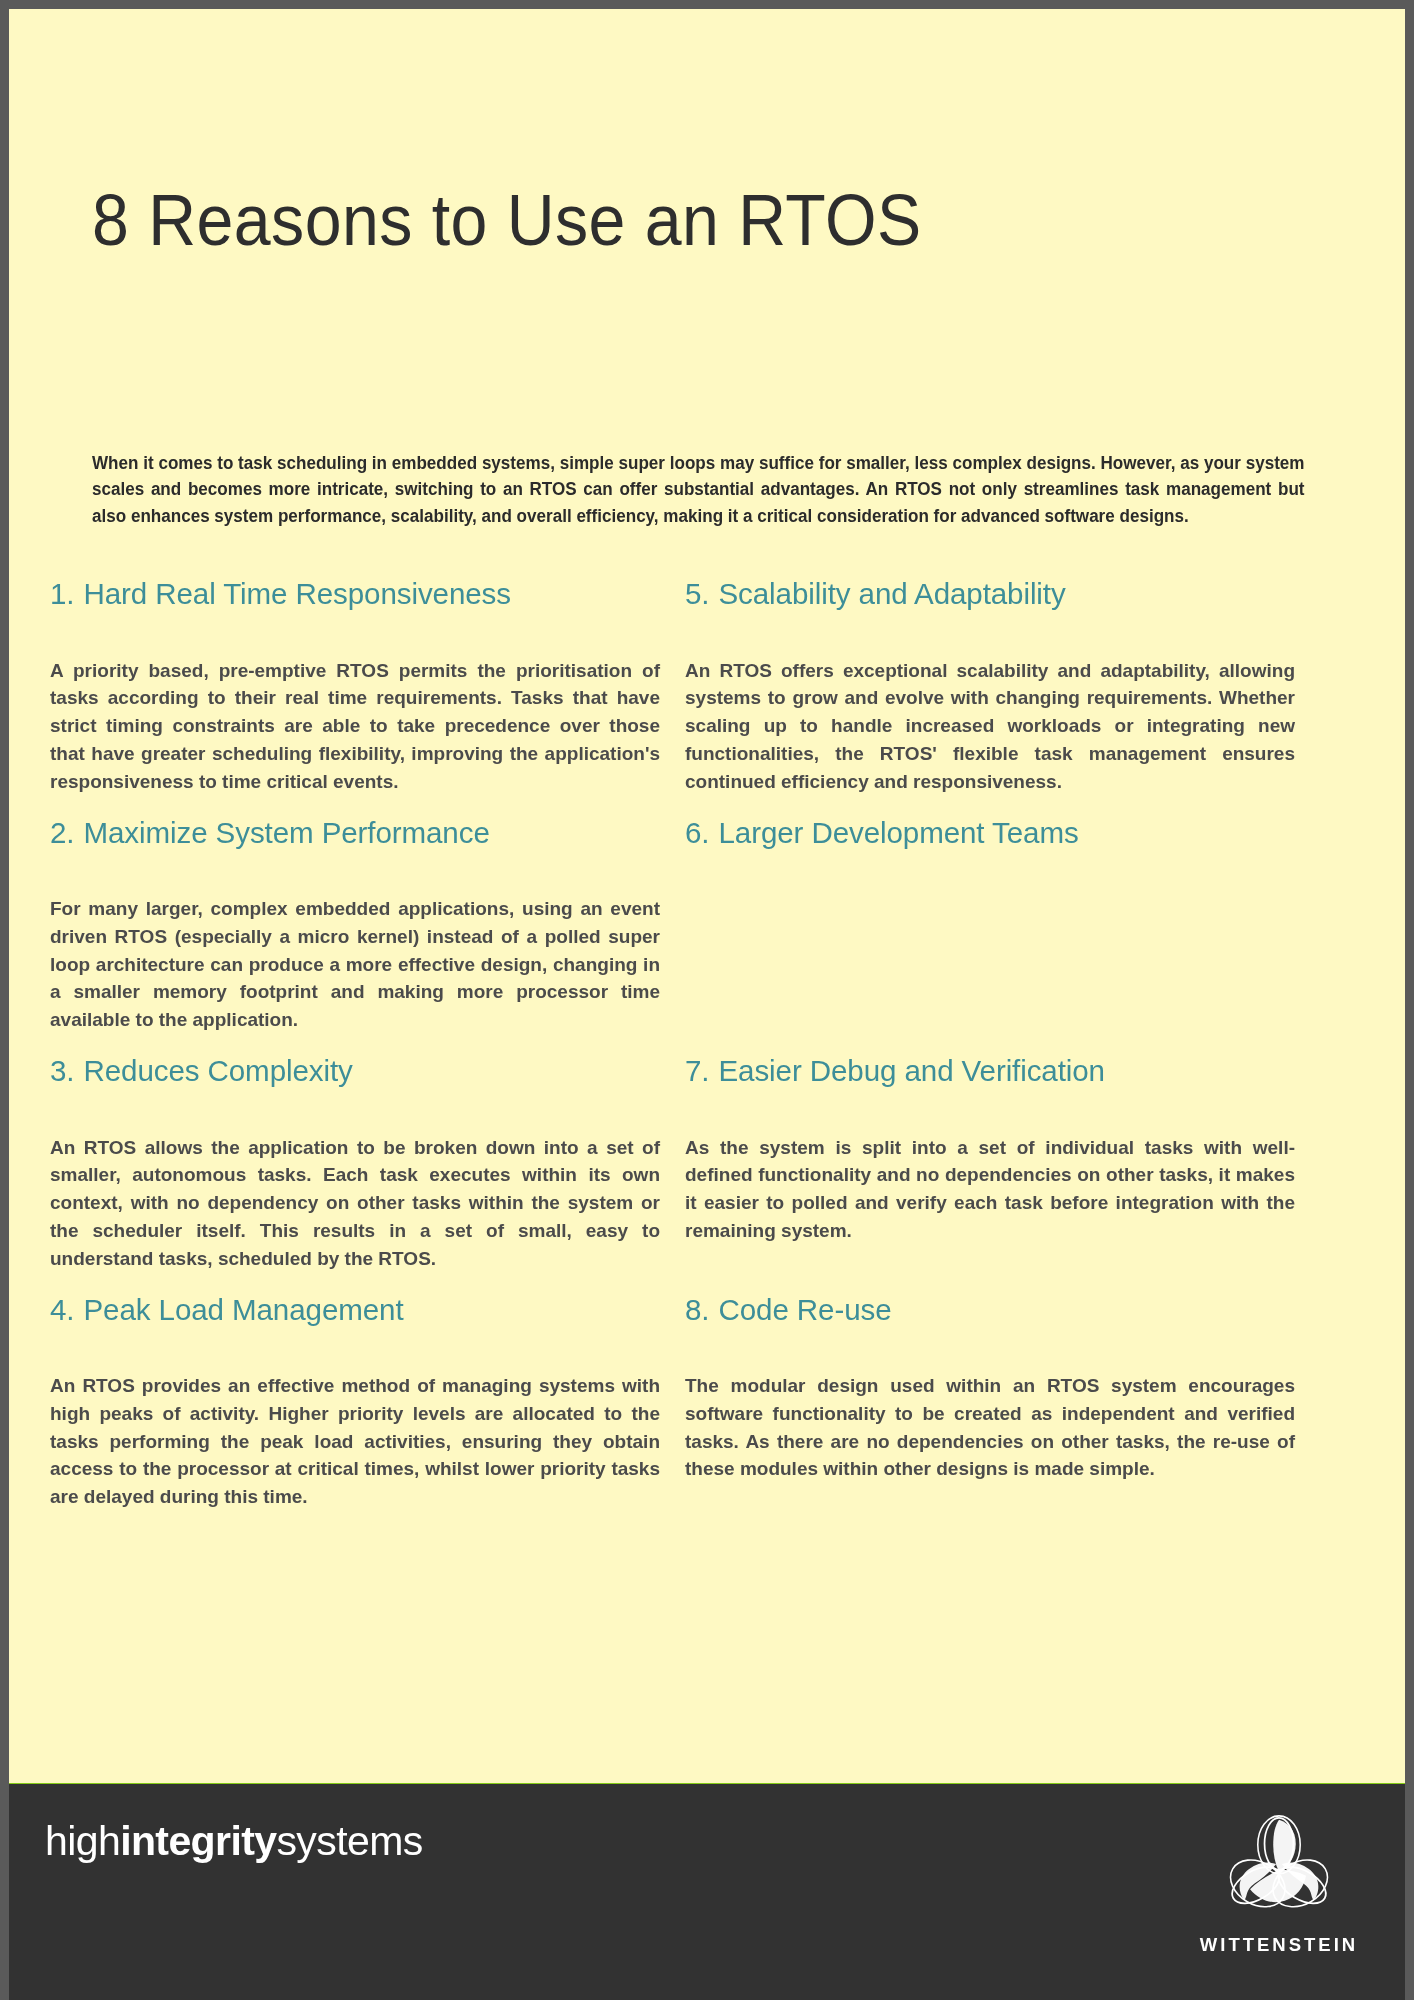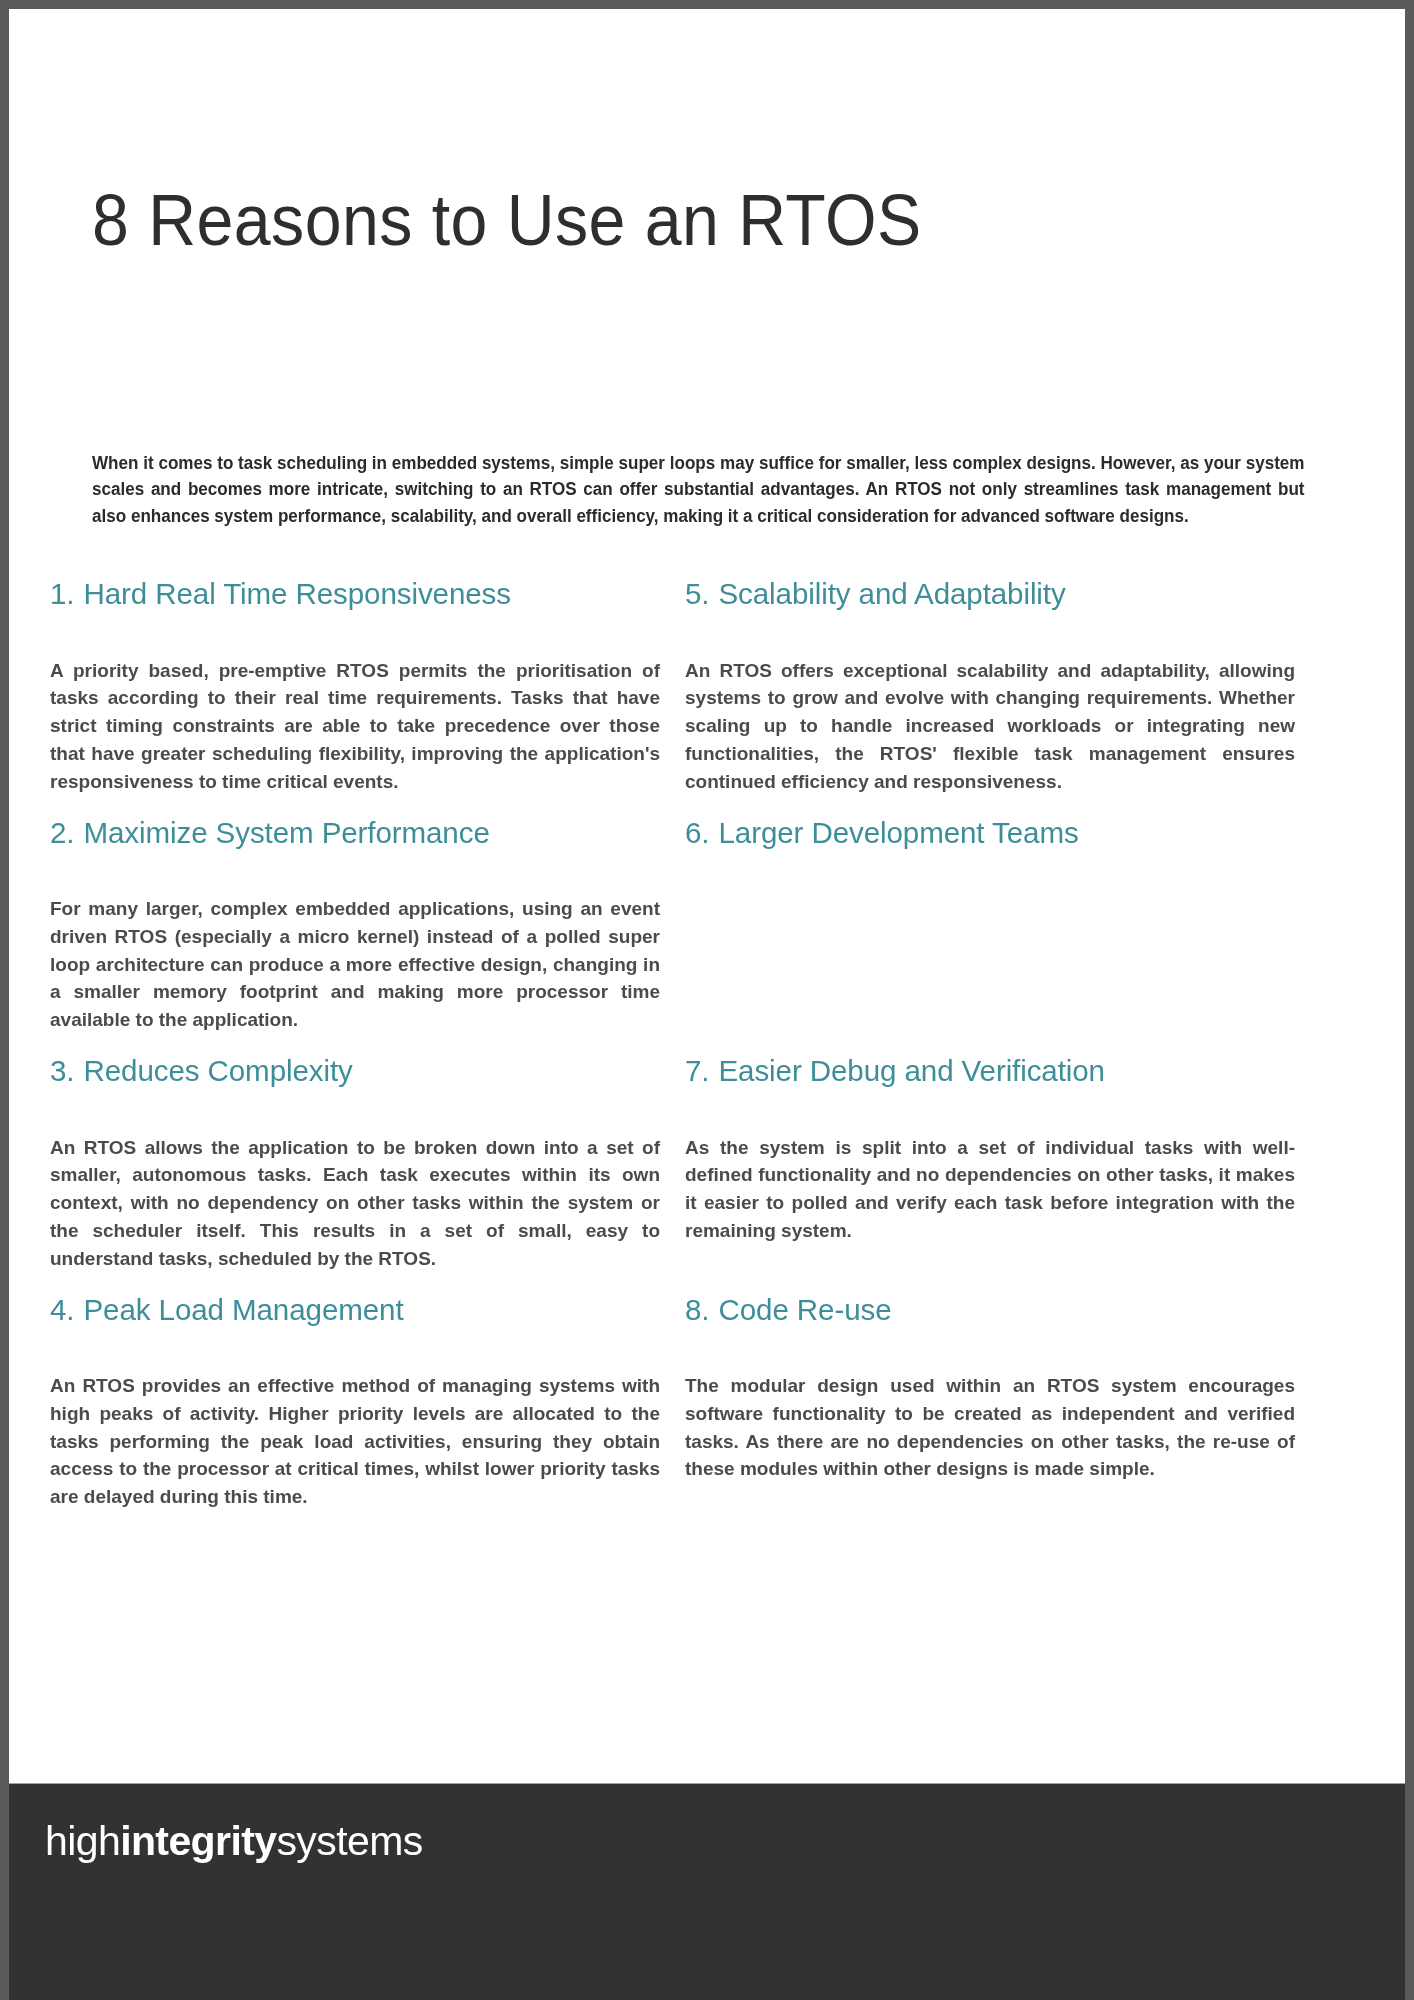--- a/index.html
+++ b/index.html
@@ -15,21 +15,21 @@
     overflow: hidden;
   }
 
   
   .page {
     position: absolute;
     left: 9px;
     top: 9px;
     width: 1396px;
     height: 1991px;
-    background: #ffffff;
+    background: #fef9c3;
     overflow: hidden;
   }
 
   
   .title-block {
     padding: 175px 0 0 83px;
   }
 
   .doc-title {
     font-family: "Liberation Sans Narrow", "Liberation Sans", sans-serif;
@@ -233,16 +233,37 @@
 
   </div>
 
   <div class="footer">
 
     <div class="footer-left">
       <div class="brand-wordmark"><span>high</span><span class="bold">integrity</span><span>systems</span></div>
 
     </div>
 
+    <div class="footer-right">
+      <svg class="wittenstein-mark" viewBox="0 0 120 112" aria-hidden="true">
+        <g fill="none" stroke="#ffffff" stroke-width="1.6">
+          <ellipse cx="60" cy="34" rx="22" ry="30" transform="rotate(0 60 34)"></ellipse>
+          <ellipse cx="38" cy="74" rx="22" ry="30" transform="rotate(120 38 74)"></ellipse>
+          <ellipse cx="82" cy="74" rx="22" ry="30" transform="rotate(240 82 74)"></ellipse>
+        </g>
+        <g fill="#ffffff">
+          <path d="M60 8 C73 12 79 24 77 38 C75 50 68 58 60 62 C56 54 54 44 54 34 C54 22 56 14 60 8 Z" opacity="0.95"></path>
+          <path d="M24 92 C16 81 18 67 29 59 C39 52 49 51 57 54 C52 61 44 68 35 74 C25 81 28 86 24 92 Z" opacity="0.95"></path>
+          <path d="M96 92 C92 86 95 81 85 74 C76 68 68 61 63 54 C71 51 81 52 91 59 C102 67 104 81 96 92 Z" opacity="0.95"></path>
+          <path d="M60 60 C48 66 38 72 30 80 C40 92 54 96 66 92 C78 88 86 78 88 66 C80 62 70 60 60 60 Z" opacity="0.95"></path>
+        </g>
+        <g fill="none" stroke="#ffffff" stroke-width="1.8">
+          <ellipse cx="60" cy="33" rx="15" ry="27"></ellipse>
+          <ellipse cx="36" cy="76" rx="15" ry="27" transform="rotate(60 36 76)"></ellipse>
+          <ellipse cx="84" cy="76" rx="15" ry="27" transform="rotate(-60 84 76)"></ellipse>
+        </g>
+      </svg>
+      <div class="wittenstein-name">WITTENSTEIN</div>
+    </div>
 
   </div>
 
 </div>
 
 </body></html>

